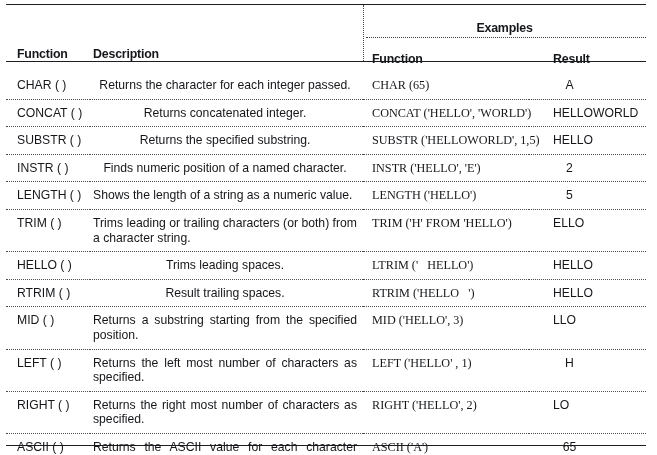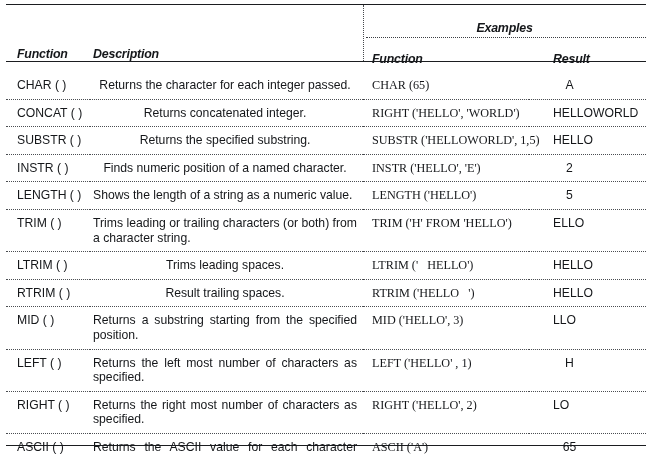--- a/index.html
+++ b/index.html
@@ -84,21 +84,20 @@
 
   
   thead th {
     font-weight: bold;
     font-size: 12.4px;
     letter-spacing: -0.2px;
     text-align: left;
     vertical-align: bottom;
     padding: 0;
     border: none;
-    font-style: italic;
   }
   th.h-function  { height: 57px; padding-left: 11px; padding-bottom: 11px; }
   th.h-desc      { height: 57px; padding-left: 3px;  padding-bottom: 11px; }
   th.h-examples  { height: 31px; text-align: center; padding-bottom: 5px; }
   th.h-ex-fn     { height: 26px; padding-left: 9px;  padding-bottom: 6px; }
   th.h-ex-res    { height: 26px; padding-left: 24px; padding-bottom: 6px; }
 
   
   tbody td {
     font-size: 12.2px;
@@ -176,21 +175,21 @@
       <tr>
         <td class="d-fn">CHAR ( )</td>
         <td class="d-desc single">Returns the character for each integer passed.</td>
         <td class="d-exfn">CHAR (65)</td>
         <td class="d-res center">A</td>
       </tr>
 
       <tr>
         <td class="d-fn">CONCAT ( )</td>
         <td class="d-desc single">Returns concatenated integer.</td>
-        <td class="d-exfn">RIGHT ('HELLO', 'WORLD')</td>
+        <td class="d-exfn">CONCAT ('HELLO', 'WORLD')</td>
         <td class="d-res">HELLOWORLD</td>
       </tr>
 
       <tr>
         <td class="d-fn">SUBSTR ( )</td>
         <td class="d-desc single">Returns the specified substring.</td>
         <td class="d-exfn">SUBSTR ('HELLOWORLD', 1,5)</td>
         <td class="d-res">HELLO</td>
       </tr>
 
@@ -209,21 +208,21 @@
       </tr>
 
       <tr>
         <td class="d-fn">TRIM ( )</td>
         <td class="d-desc">Trims leading or trailing characters (or both) from a character string.</td>
         <td class="d-exfn">TRIM ('H' FROM 'HELLO')</td>
         <td class="d-res">ELLO</td>
       </tr>
 
       <tr>
-        <td class="d-fn">LTRIM ( )</td>
+        <td class="d-fn">HELLO ( )</td>
         <td class="d-desc single">Trims leading spaces.</td>
         <td class="d-exfn">LTRIM ('   HELLO')</td>
         <td class="d-res">HELLO</td>
       </tr>
 
       <tr>
         <td class="d-fn">RTRIM ( )</td>
         <td class="d-desc single">Result trailing spaces.</td>
         <td class="d-exfn">RTRIM ('HELLO   ')</td>
         <td class="d-res">HELLO</td>

